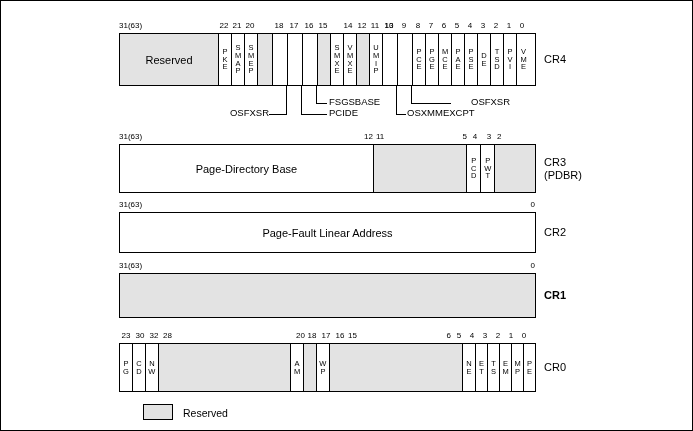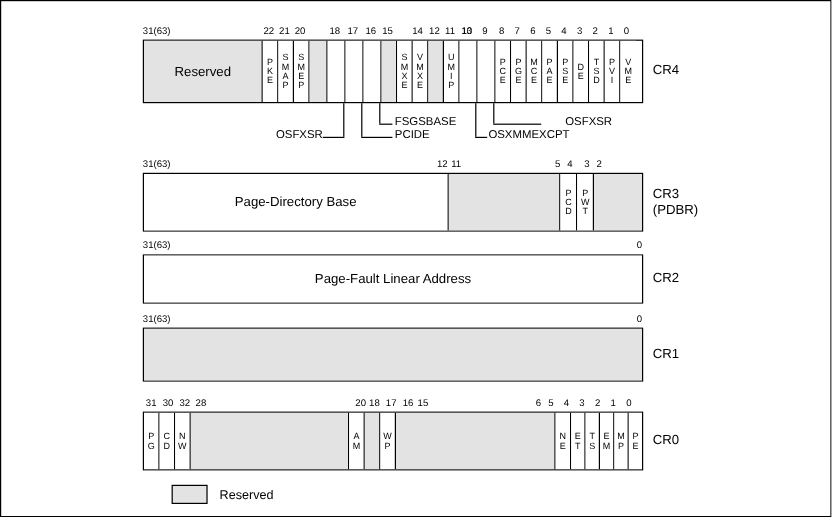--- a/index.html
+++ b/index.html
@@ -304,21 +304,21 @@
   <div class="tick r" style="left:534px;top:200px;">0</div>
   <div class="regname" style="left:543px;top:225px;">CR2</div>
 
   <div class="reg-box" id="cr1-box" style="left:118px;top:272px;width:417px;height:45px;">
     <div class="cell res" style="width:417px;">
       <span class="hlabel"></span>
     </div>
   </div>
   <div class="tick" style="left:118px;top:261px;">31(63)</div>
   <div class="tick r" style="left:534px;top:261px;">0</div>
-  <div class="regname" style="left:543px;top:288px;">CR1</div>
+  <div class="regname" style="left:543px;top:288px;font-weight:bold;">CR1</div>
 
   <div class="reg-box" id="cr0-box" style="left:118px;top:342px;width:417px;height:49px;">
     <div class="cell" style="width:14px;">
         <span class="vlabel">P
 G</span>
       </div>
     <div class="cell" style="width:14px;">
         <span class="vlabel">C
 D</span>
       </div>
@@ -362,21 +362,21 @@
     <div class="cell" style="width:13px;">
         <span class="vlabel">M
 P</span>
       </div>
     <div class="cell" style="width:12px;">
         <span class="vlabel">P
 E</span>
       </div>
   </div>
 
-  <div class="tick c" style="left:125px;top:331px;">31</div>
+  <div class="tick c" style="left:125px;top:331px;">23</div>
   <div class="tick c" style="left:139px;top:331px;">30</div>
   <div class="tick c" style="left:153px;top:331px;">32</div>
   <div class="tick" style="left:162px;top:331px;">28</div>
   <div class="tick r" style="left:304px;top:331px;">20</div>
   <div class="tick c" style="left:311px;top:331px;">18</div>
   <div class="tick c" style="left:325px;top:331px;">17</div>
   <div class="tick c" style="left:339px;top:331px;">16</div>
   <div class="tick" style="left:347px;top:331px;">15</div>
   <div class="tick r" style="left:450px;top:331px;">6</div>
   <div class="tick c" style="left:458px;top:331px;">5</div>

